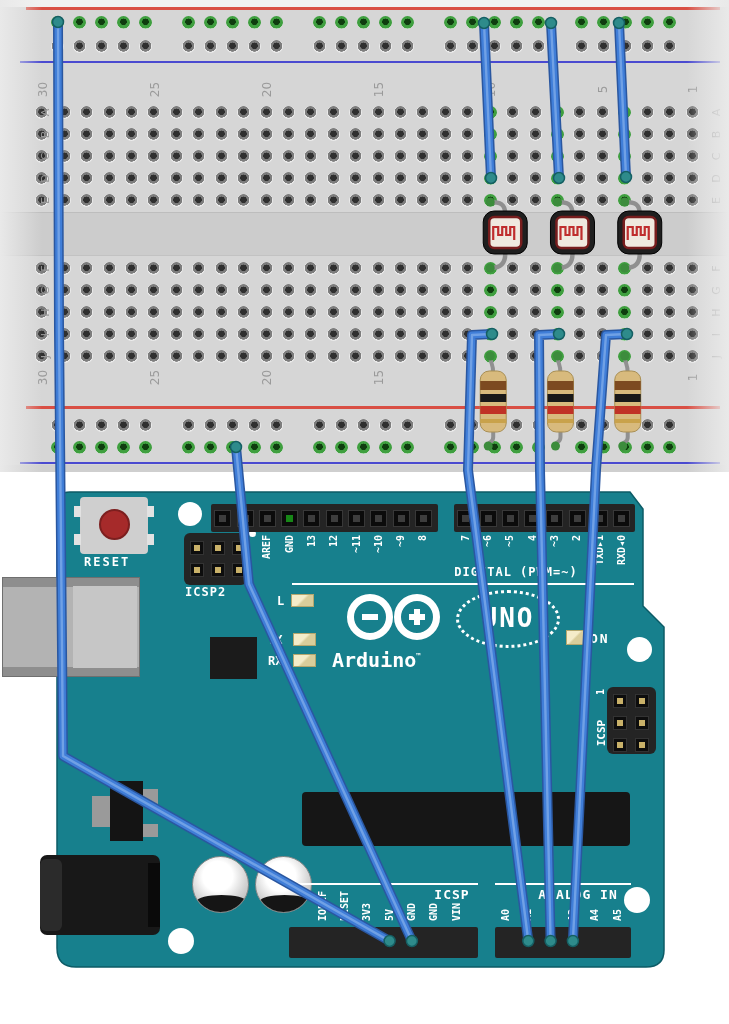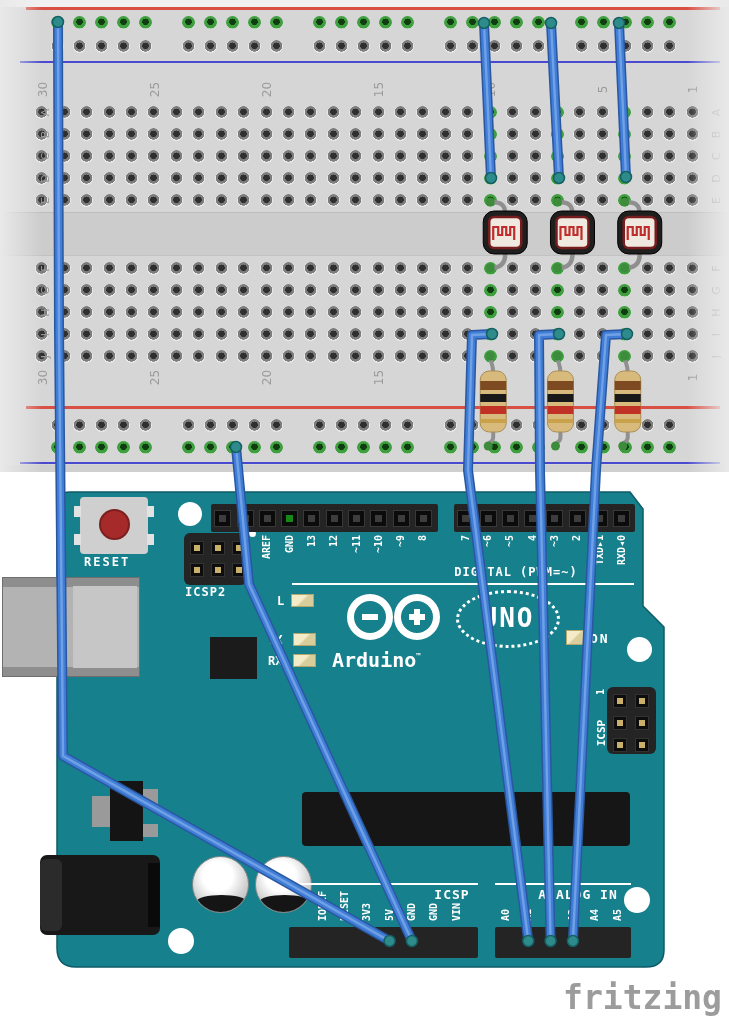--- a/index.html
+++ b/index.html
@@ -865,14 +865,13 @@
       <circle cx="627" cy="334" r="5.5" fill="#2e8b8b" stroke="#155f63" stroke-width="1.5"></circle>
       <circle cx="572.9" cy="941" r="5.5" fill="#2e8b8b" stroke="#155f63" stroke-width="1.5"></circle>
       <circle cx="484" cy="23" r="5.5" fill="#2e8b8b" stroke="#155f63" stroke-width="1.5"></circle>
       <circle cx="491" cy="178" r="5.5" fill="#2e8b8b" stroke="#155f63" stroke-width="1.5"></circle>
       <circle cx="551" cy="23" r="5.5" fill="#2e8b8b" stroke="#155f63" stroke-width="1.5"></circle>
       <circle cx="559" cy="178" r="5.5" fill="#2e8b8b" stroke="#155f63" stroke-width="1.5"></circle>
       <circle cx="619" cy="23" r="5.5" fill="#2e8b8b" stroke="#155f63" stroke-width="1.5"></circle>
       <circle cx="626" cy="177" r="5.5" fill="#2e8b8b" stroke="#155f63" stroke-width="1.5"></circle>
     </svg>
 
-  <div id="watermark">fritzing</div>
 </div>
 
 </body></html>

